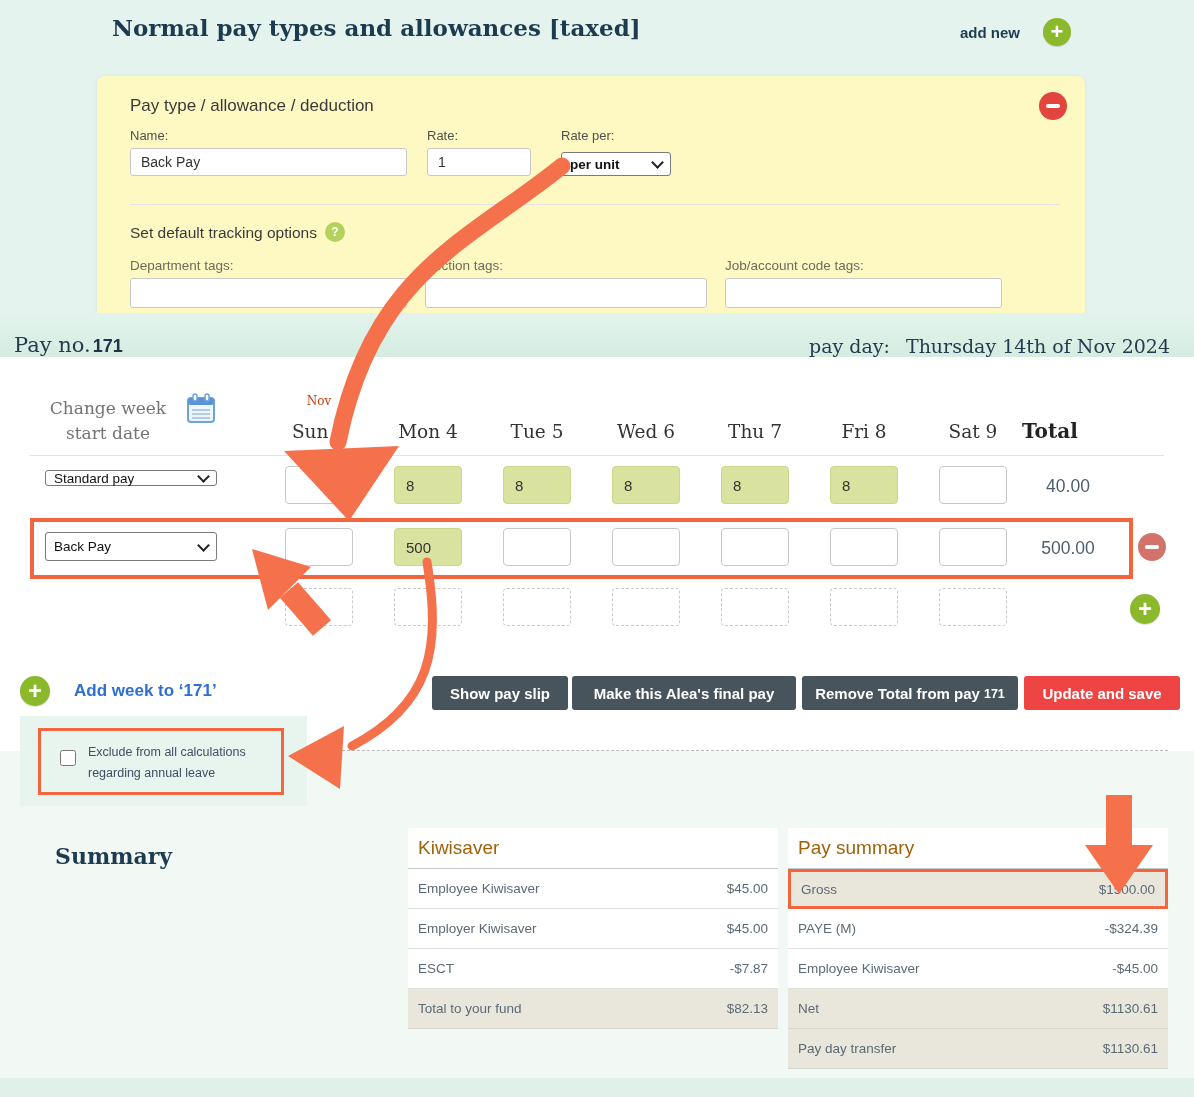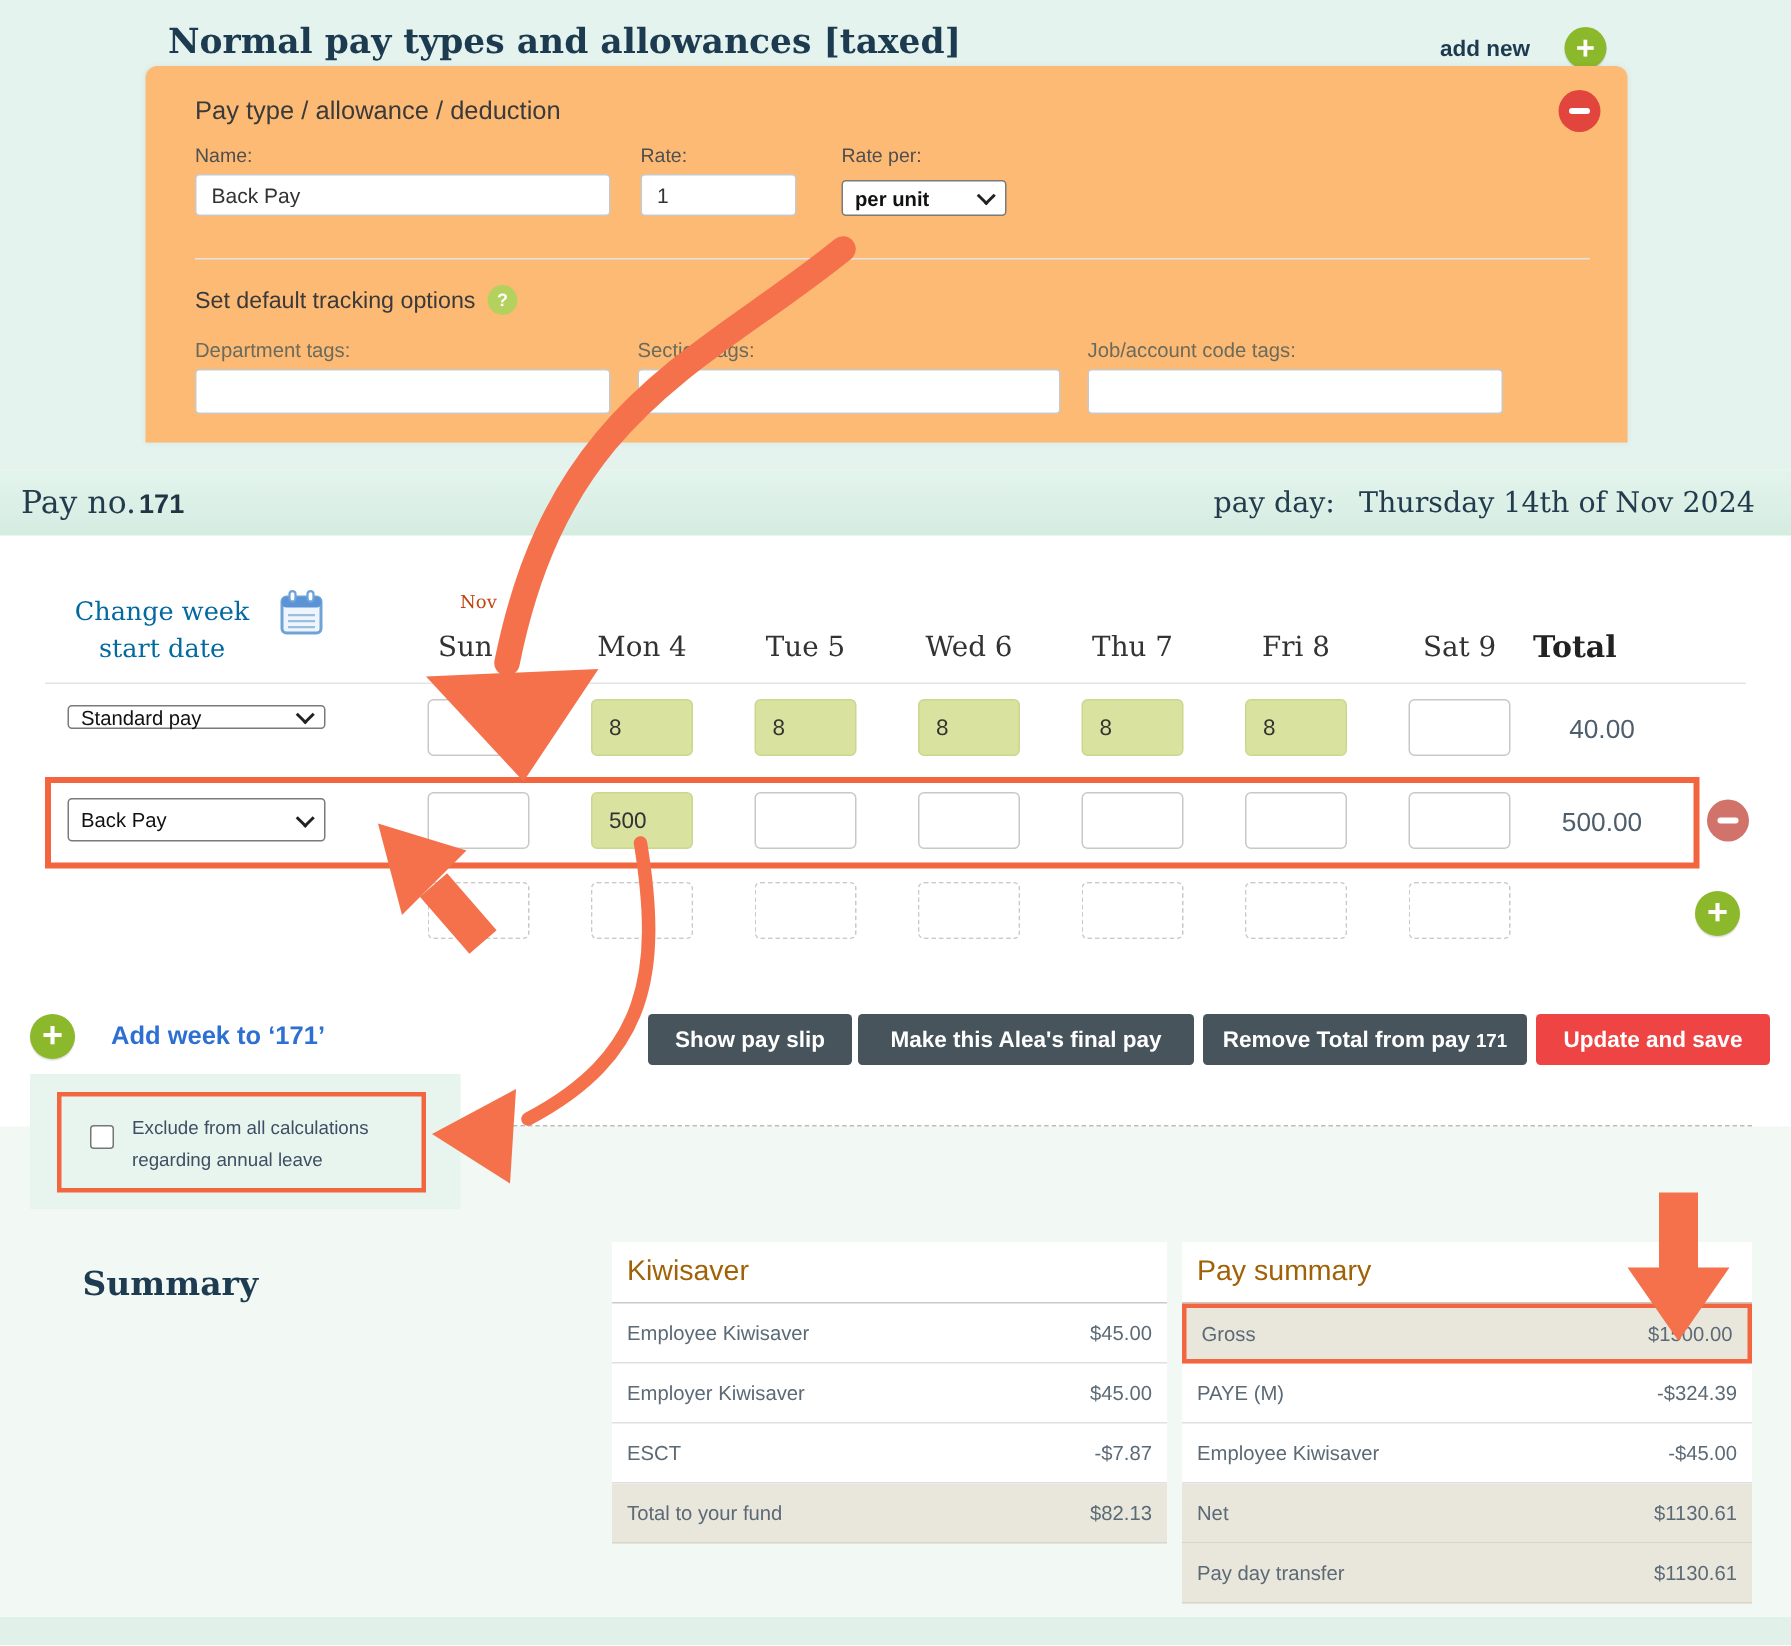--- a/index.html
+++ b/index.html
@@ -7,21 +7,21 @@
         font-family:"Liberation Sans",sans-serif;overflow:hidden;}
   .abs{position:absolute;}
 
   
   .top-band{top:0;left:0;width:1194px;height:313px;background:#e4f3ed;}
   .page-title{left:112px;top:14px;font-family:"DejaVu Serif",serif;font-weight:bold;
               font-size:23px;color:#1d3b50;}
   .add-new{left:960px;top:18px;display:flex;align-items:center;gap:23px;cursor:pointer;}
   .add-new-label{font-weight:bold;font-size:15px;color:#1d3b50;}
 
-  .card{left:97px;top:44px;width:988px;height:251px;background:#fdba74;
+  .card{left:97px;top:76px;width:988px;height:251px;background:#fef9c3;
         border-radius:8px 8px 0 0;box-shadow:0 0 4px rgba(0,0,0,0.06);}
   .card-heading{left:33px;top:20px;font-size:17px;color:#3a3a3a;}
   .f-label{font-size:13px;color:#4f4f4f;}
   .txt{position:absolute;border:1px solid #c9c9c9;border-radius:3px;background:#fff;
        font-family:"Liberation Sans",sans-serif;font-size:14px;color:#333;
        padding:0 0 0 10px;height:28px;box-sizing:border-box;outline:none;}
   .divider{height:1px;background:#e3e3e3;}
   .help-icon{width:20px;height:20px;border-radius:50%;background:#b5d15d;color:#fff;
              font-weight:bold;font-size:12px;display:flex;align-items:center;justify-content:center;cursor:pointer;}
   .tag-label{font-size:13.5px;color:#6b6b5c;}
@@ -34,30 +34,30 @@
                 transform:rotate(45deg);margin-left:auto;margin-top:-3px;}
 
   
   .icon-plus{border-radius:50%;background:#8cb82b;color:#fff;display:flex;align-items:center;
              justify-content:center;font-weight:bold;cursor:pointer;box-shadow:0 1px 1px rgba(0,0,0,.15);}
   .icon-minus{border-radius:50%;display:flex;align-items:center;justify-content:center;cursor:pointer;}
   .icon-minus .bar{width:14px;height:4px;background:#fff;border-radius:2px;}
 
   
   .pay-bar{top:313px;left:0;width:1194px;height:44px;
-           background:linear-gradient(#e3f4ec,#d5ecE1);display:flex;align-items:center;}
+           background:linear-gradient(#e3f4ec,#d5ecE1);display:flex;align-items:flex-end;}
   .pay-bar .left{margin-left:14px;display:flex;align-items:baseline;}
   .pay-no-label{font-family:"DejaVu Serif",serif;font-size:21px;color:#233c4d;}
   .pay-no-num{font-weight:bold;font-size:18px;color:#223444;margin-left:2px;}
   .pay-bar .right{margin-left:auto;margin-right:24px;display:flex;align-items:baseline;gap:16px;
                   font-family:"DejaVu Serif",serif;font-size:19px;color:#233c4d;}
 
   
   .change-week{left:42px;top:396px;width:132px;text-align:center;
-               font-family:"DejaVu Serif",serif;font-size:17px;color:#0369a1;line-height:1.45;}
+               font-family:"DejaVu Serif",serif;font-size:17px;color:#737373;line-height:1.45;}
   .month-label{left:285px;top:394px;width:68px;text-align:center;
                font-family:"DejaVu Serif",serif;font-size:12px;color:#c2410c;}
   .day-h{position:absolute;top:421px;width:68px;text-align:center;
          font-family:"DejaVu Serif",serif;font-size:18.5px;color:#333;}
   .total-h{left:1022px;top:419px;width:92px;text-align:left;
            font-family:"DejaVu Serif",serif;font-weight:bold;font-size:20px;color:#222;}
   .hdr-line{left:30px;top:455px;width:1134px;}
 
   .cell{position:absolute;width:68px;height:38px;box-sizing:border-box;border:1px solid #c8c8c8;
         border-radius:4px;background:#fff;font-family:"Liberation Sans",sans-serif;

